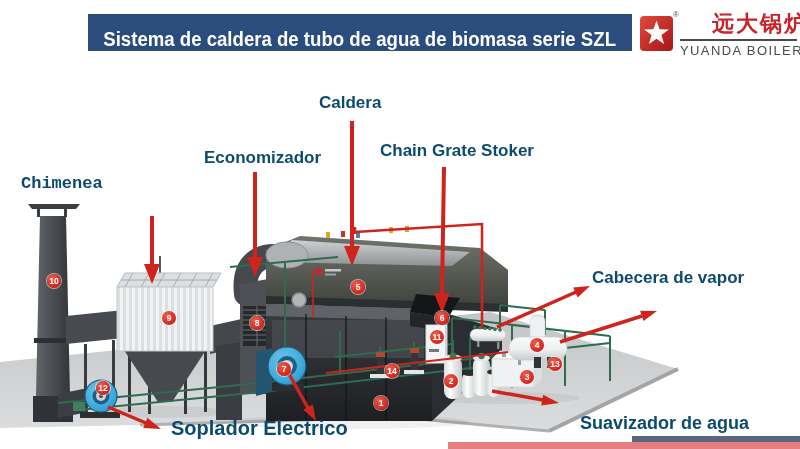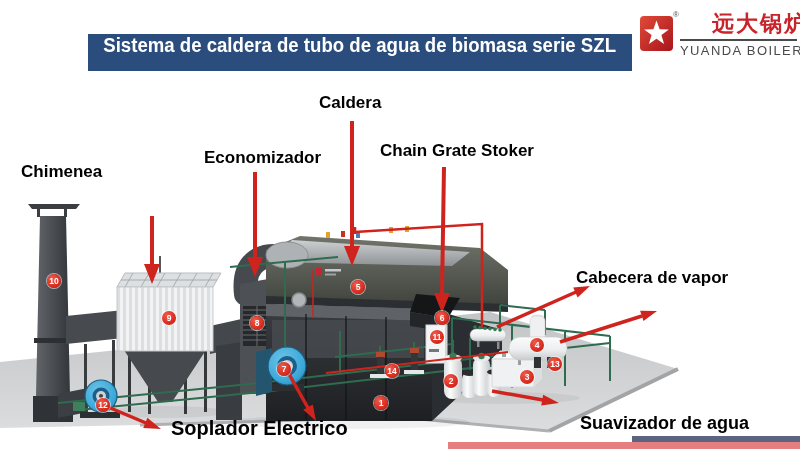--- a/index.html
+++ b/index.html
@@ -1,38 +1,38 @@
 <!DOCTYPE html>
 <html><head>
 <meta charset="utf-8">
 <style>
   html,body{margin:0;padding:0;background:#ffffff;}
   .stage{position:relative;width:800px;height:449px;background:#ffffff;overflow:hidden;
          font-family:"Liberation Sans",sans-serif;}
   
   .banner{position:absolute;left:88px;top:14px;width:544px;height:37px;background:#2b4d7e;
-          display:flex;align-items:flex-start;justify-content:center;margin-top:20px;}
+          display:flex;align-items:flex-end;justify-content:center;}
   .banner span{color:#ffffff;font-weight:bold;font-size:20px;white-space:nowrap;
                transform:scaleX(.93);transform-origin:center;}
   .logo{position:absolute;left:640px;top:10px;width:158px;height:45px;}
   .logo-star{position:absolute;left:0;top:6px;width:33px;height:35px;}
   .logo-reg{position:absolute;left:33px;top:0;font-size:8px;color:#555;}
   .logo-cn{position:absolute;left:40px;top:3px;width:118px;font-size:22px;font-weight:bold;
            color:#c8242b;letter-spacing:2px;white-space:nowrap;line-height:1;margin-left:32px;}
   .logo-rule{position:absolute;left:40px;top:29px;width:117px;height:2px;background:#4a4a4a;}
   .logo-en{position:absolute;left:40px;top:33px;font-size:13px;color:#4a4a4a;
            letter-spacing:1.4px;white-space:nowrap;}
   
-  .lbl{position:absolute;font-weight:bold;color:#000000;white-space:nowrap;font-size:17px;line-height:1.1;}
+  .lbl{position:absolute;font-weight:bold;color:#0c4a6e;white-space:nowrap;font-size:17px;line-height:1.1;}
   .lbl-caldera{left:319px;top:94px;}
   .lbl-chain{left:380px;top:142px;}
   .lbl-econ{left:204px;top:149px;}
-  .lbl-chim{left:21px;top:163px;}
+  .lbl-chim{left:21px;top:175px;font-family:Liberation Mono, monospace;}
   .lbl-recol{left:88px;top:194px;}
-  .lbl-cab{left:576px;top:269px;}
+  .lbl-cab{left:592px;top:269px;}
   .lbl-des{left:662px;top:302px;}
   .lbl-suav{left:580px;top:394px;font-size:18px;margin-top:20px;}
   .lbl-sopl{left:171px;top:417px;font-size:20px;}
   
   .marker{position:absolute;width:14px;height:14px;border-radius:50%;
           background:radial-gradient(circle at 35% 30%, #f05a49, #d6261b 70%);
           color:#fff;font-size:8.5px;font-weight:bold;display:flex;align-items:center;
           justify-content:center;box-shadow:0 0 0 1px rgba(255,255,255,.55);z-index:6;}
   
   .stripe-pink{position:absolute;left:448px;top:442px;width:352px;height:7px;background:#e57e7e;}
@@ -319,20 +319,20 @@
   <div class="marker" style="left:444px;top:374px;">2</div>
   <div class="marker" style="left:520px;top:370px;">3</div>
   <div class="marker" style="left:530px;top:338px;">4</div>
   <div class="marker" style="left:351px;top:280px;">5</div>
   <div class="marker" style="left:435px;top:311px;">6</div>
   <div class="marker" style="left:277px;top:362px;">7</div>
   <div class="marker" style="left:250px;top:316px;">8</div>
   <div class="marker" style="left:162px;top:311px;">9</div>
   <div class="marker" style="left:47px;top:274px;">10</div>
   <div class="marker" style="left:430px;top:330px;">11</div>
-  <div class="marker" style="left:96px;top:398px;">12</div>
+  <div class="marker" style="left:96px;top:381px;">12</div>
   <div class="marker" style="left:548px;top:357px;">13</div>
   <div class="marker" style="left:385px;top:364px;">14</div>
 
   <div class="stripe-blue overlay"></div>
   <div class="stripe-pink overlay"></div>
 
 </div>
 
 </body></html>

